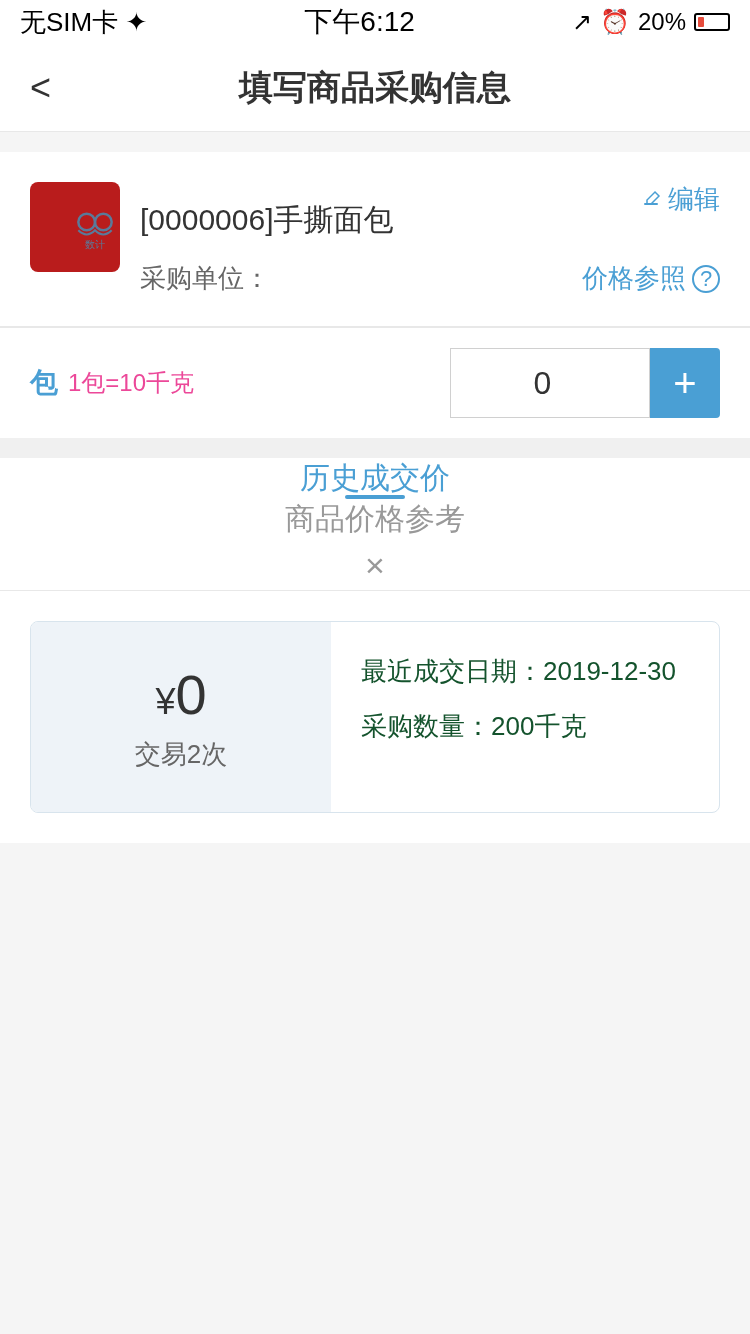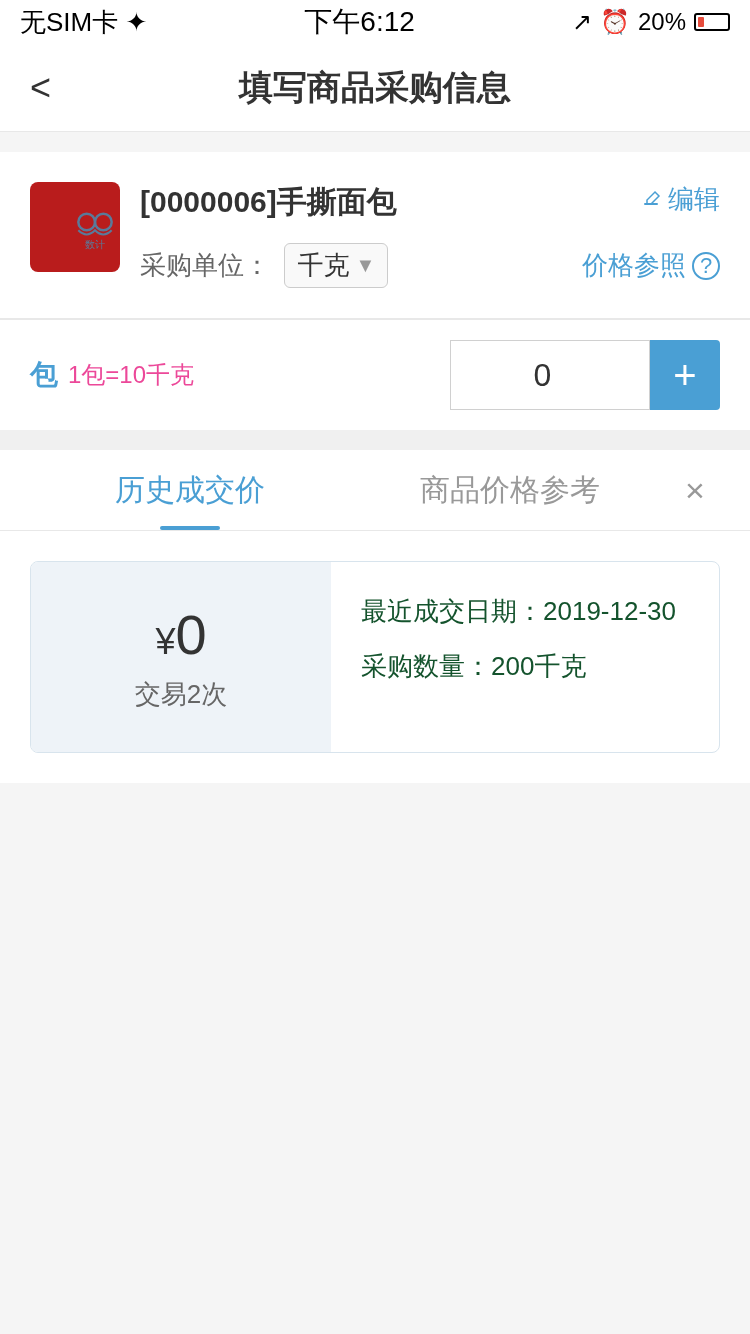--- a/index.html
+++ b/index.html
@@ -115,21 +115,22 @@
     }
     .product-header {
       display: flex;
       justify-content: space-between;
       align-items: flex-start;
       margin-bottom: 20px;
     }
     .product-name {
       font-size: 30px;
       color: #333;
-      font-weight: 700;
+      font-weight: 400;
+      margin-top: 18px;
     }
     .product-edit {
       font-size: 26px;
       color: #4a9fd4;
       display: flex;
       align-items: center;
       gap: 4px;
     }
     .product-unit-row {
       display: flex;
@@ -237,20 +238,21 @@
     }
 
     
     .tabs-container {
       background: #fff;
       display: flex;
       align-items: center;
       border-bottom: 1px solid #e8e8e8;
       padding: 0 30px;
       position: relative;
+      flex-direction: column;
     }
     .tab-item {
       flex: 1;
       height: 80px;
       display: flex;
       align-items: center;
       justify-content: center;
       font-size: 30px;
       color: #999;
       cursor: pointer;
@@ -375,24 +377,20 @@
         <svg width="22" height="22" viewBox="0 0 22 22" fill="none">
           <rect x="2" y="14" width="14" height="2" rx="1" fill="#4a9fd4"></rect>
           <path d="M13 3l4 4-8 8H5v-4z" stroke="#4a9fd4" stroke-width="1.5" fill="none"></path>
         </svg>
         <span>编辑</span>
       </span>
     </div>
     <div class="product-unit-row">
       <div>
         <span class="product-unit-label">采购单位：</span>
-        <span class="unit-select">
-          <span>千克</span>
-          <span class="unit-arrow">▼</span>
-        </span>
       </div>
       <div class="price-ref">
         <span>价格参照</span>
         <span class="price-ref-circle">?</span>
       </div>
     </div>
   </div>
 </div>
 
 <div class="quantity-row">

